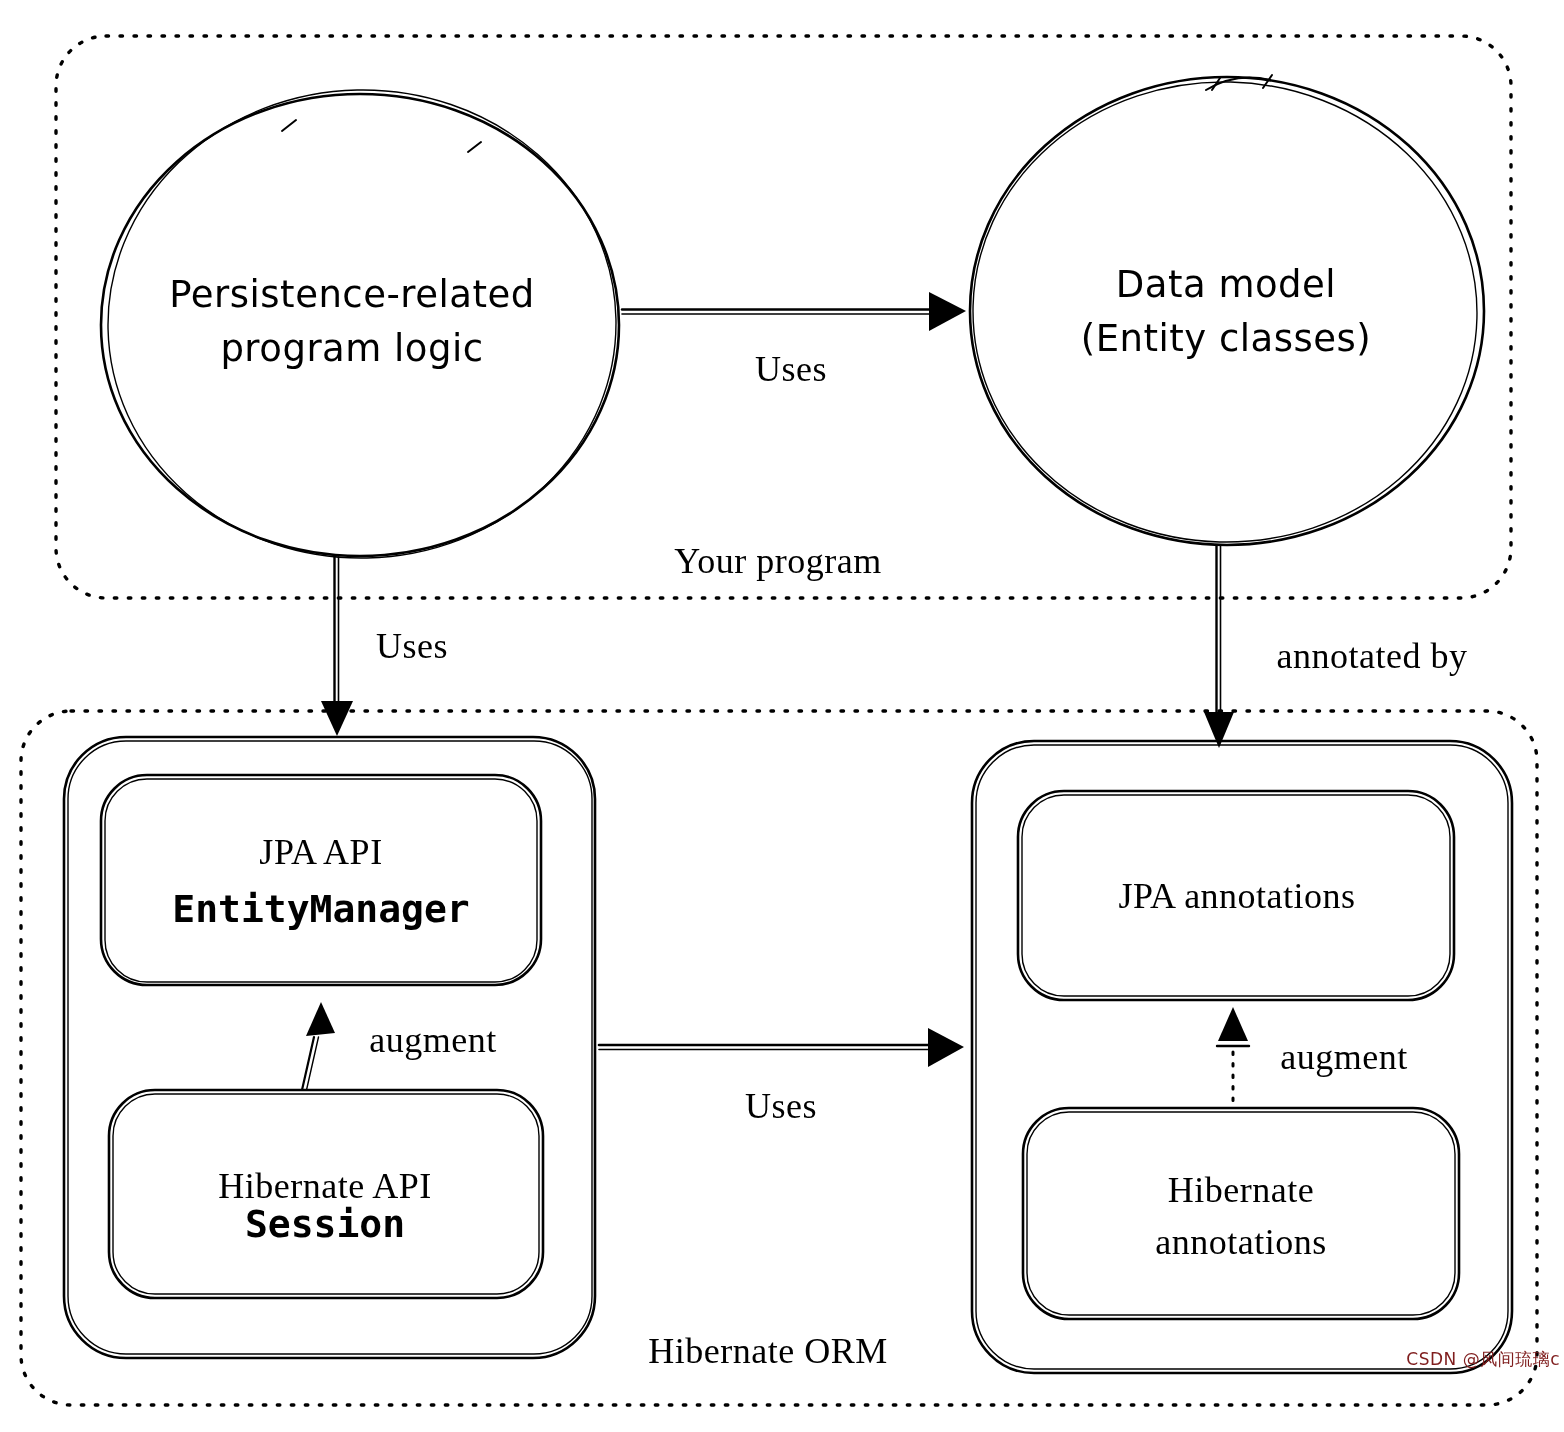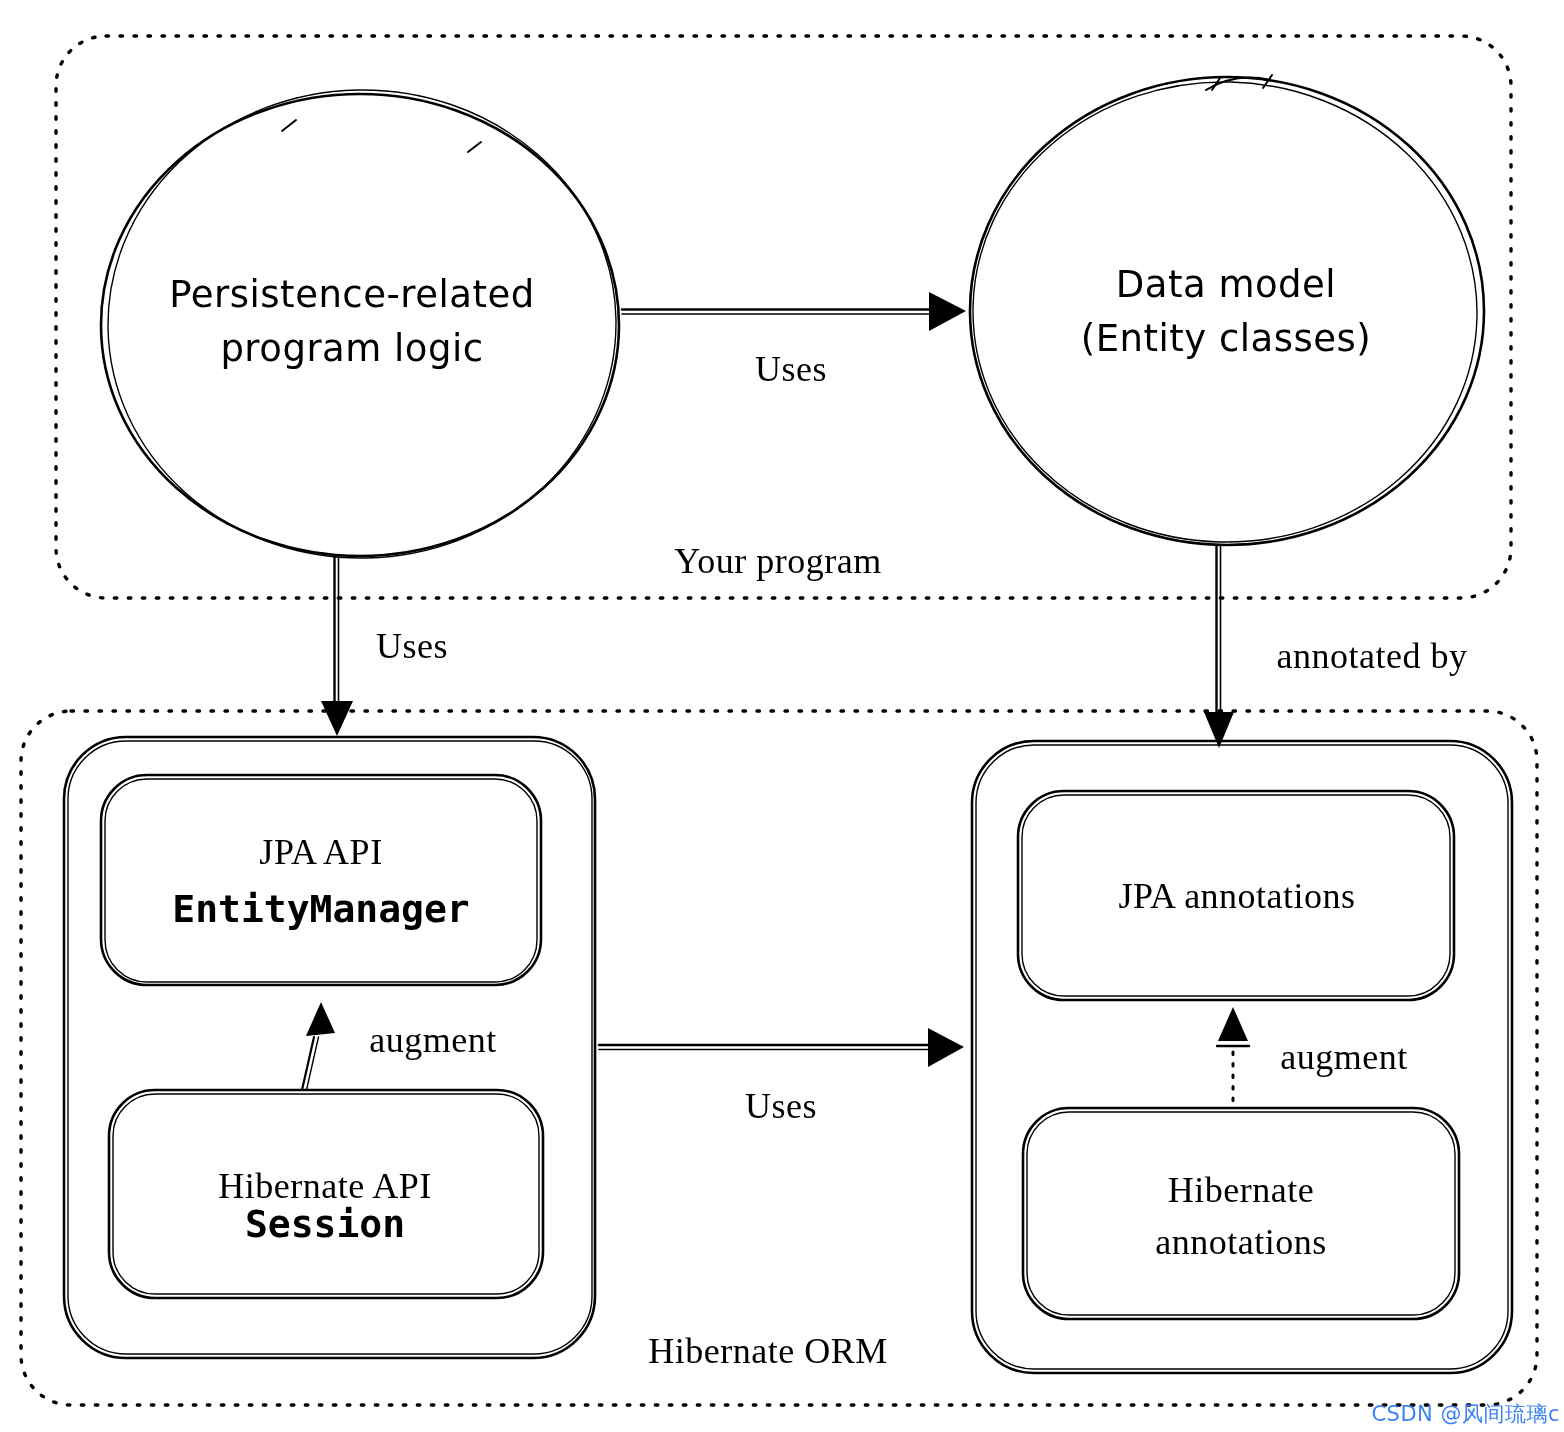--- a/index.html
+++ b/index.html
@@ -44,23 +44,23 @@
   .pos-hib-api-class { left: 325px;  top: 1225px; }
   .pos-uses-bottom   { left: 781px;  top: 1106px; }
   .pos-hibernate-orm { left: 768px;  top: 1351px; }
   .pos-jpa-ann       { left: 1237px; top: 896px; }
   .pos-augment       { left: 1344px; top: 1057px; }
   .pos-hib-ann       { left: 1241px; top: 1216px; }
 
   .watermark {
     position: absolute;
     right: 4px;
-    top: 1400px;
-    font-size: 21px;
-    color: #3b82f6;
+    top: 1348px;
+    font-size: 17px;
+    color: #7f1d1d;
     letter-spacing: 0.5px;
     white-space: nowrap;
   }
 </style>
 </head>
 <body>
 
 <div class="stage">
 
   <svg class="wire" viewBox="0 0 1564 1432" fill="none" stroke="#000000" stroke-linecap="round" stroke-linejoin="round">

